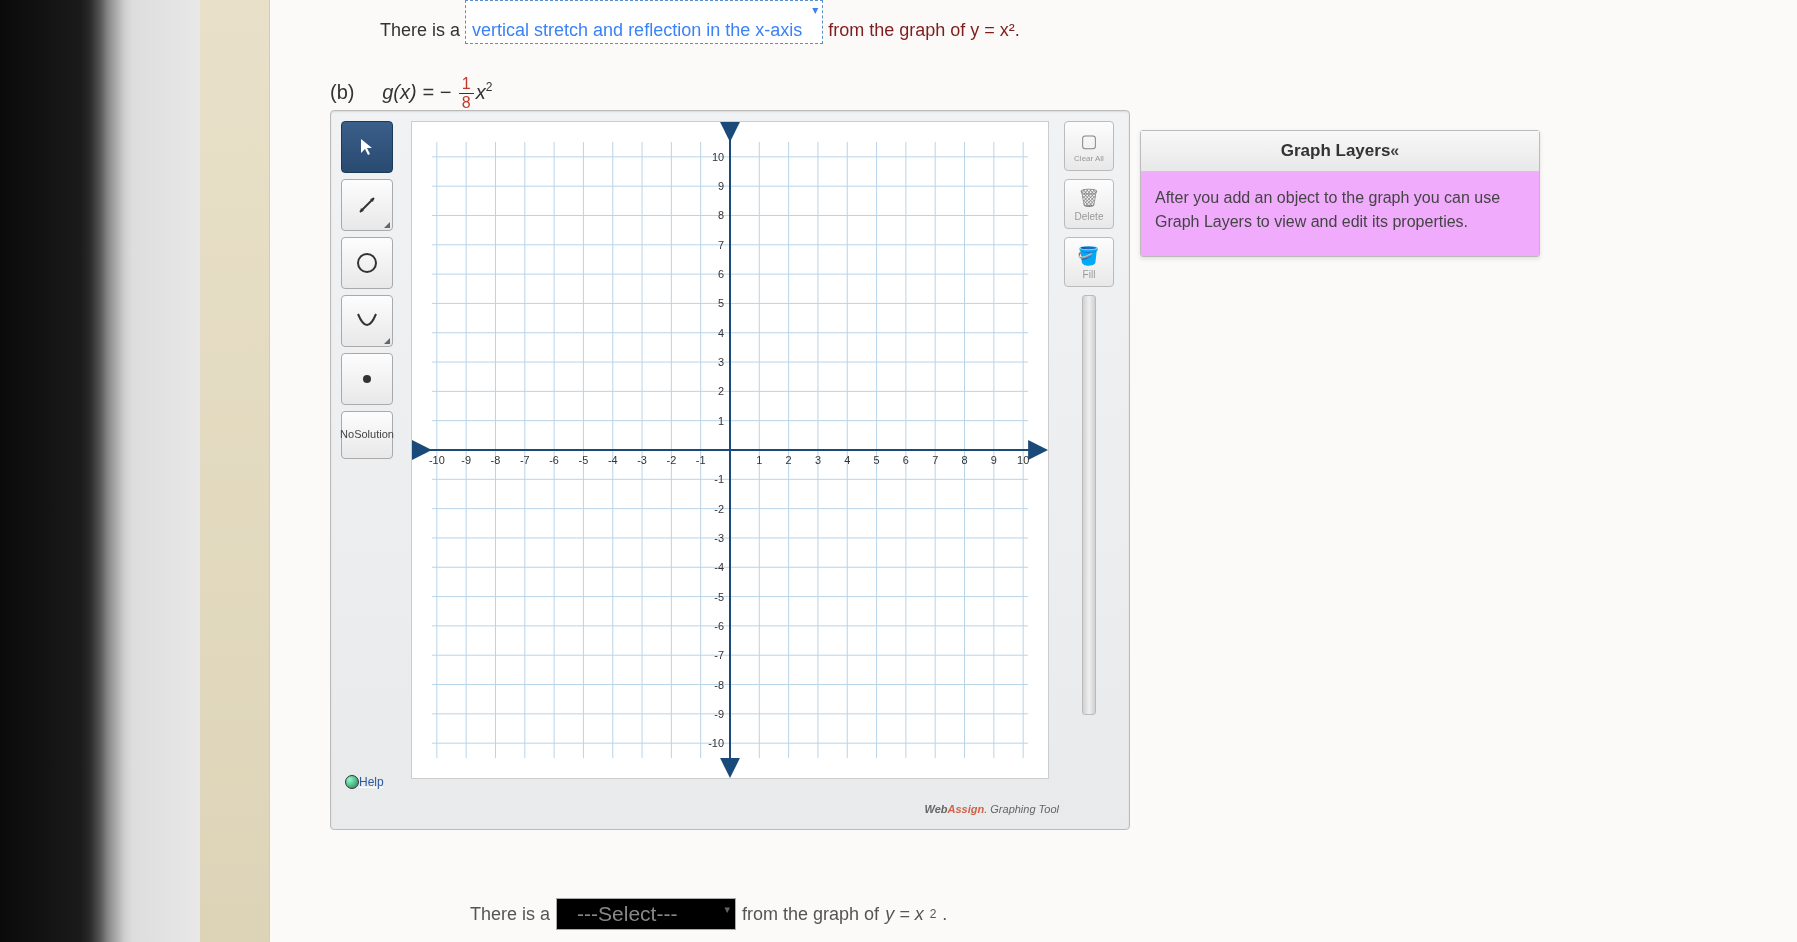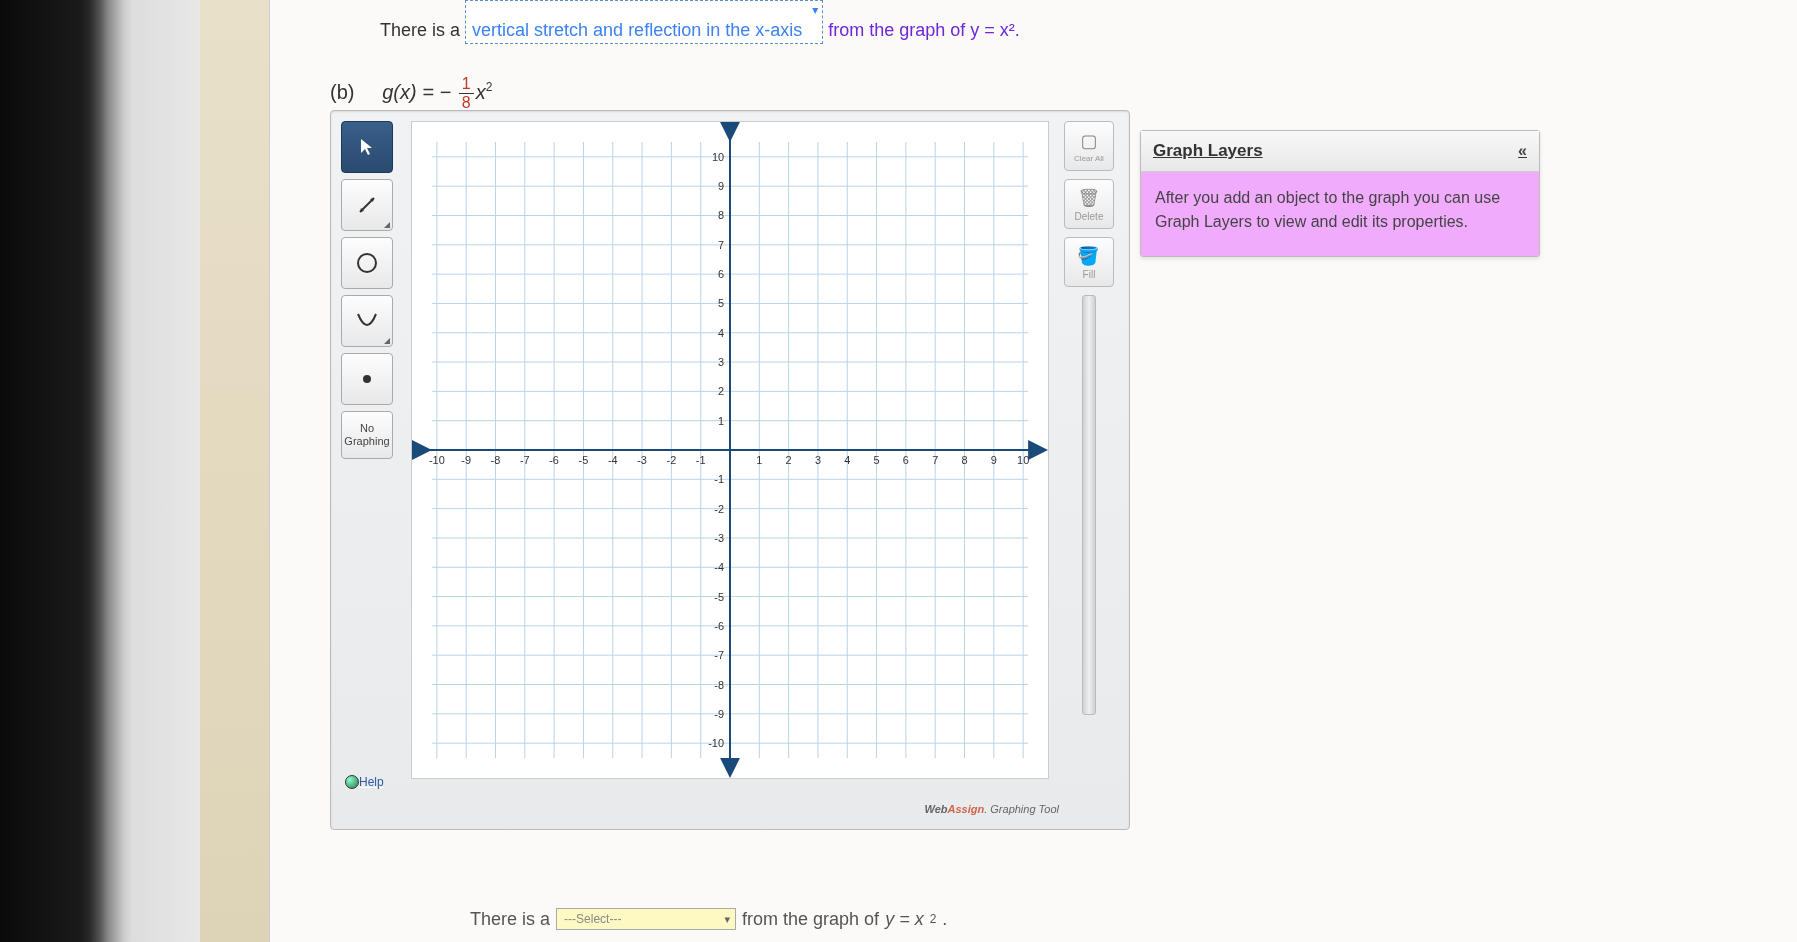--- a/index.html
+++ b/index.html
@@ -103,21 +103,21 @@
     cursor: pointer;
     position: relative;
     font-size: 18px;
     color: #444;
   }
   .tool-btn.active {
     background: linear-gradient(to bottom, #3a5f8a, #2a4a70);
     border: 1px solid #1a3a5a;
     color: #fff;
   }
-  .tool-btn.tall { height: 48px; font-size:11px; line-height:1.2; text-align:center; flex-direction:column; }
+  .tool-btn.tall { height: 48px; font-size:11px; line-height:1.2; text-align:center; flex-direction:row; }
   .tool-btn .corner {
     position: absolute;
     bottom: 2px; right: 2px;
     width: 0; height: 0;
     border-left: 6px solid transparent;
     border-bottom: 6px solid #666;
   }
   .help-link {
     position: absolute;
     bottom: 40px;
@@ -187,23 +187,22 @@
     box-shadow: 0 2px 4px rgba(0,0,0,0.1);
   }
   .layers-header {
     background: linear-gradient(to bottom,#f8f8f8,#e8e8e8);
     padding: 10px 12px;
     font-size: 17px;
     font-weight: bold;
     color: #333;
     border-bottom: 1px solid #ccc;
     display:flex;
-    justify-content:space-between;
+    justify-content:center;
     align-items:center;
-    text-decoration:underline;
   }
   .layers-body {
     padding: 14px 14px 22px 14px;
     font-size: 16px;
     color: #444;
     line-height: 1.5;
     background:#f0abfc;
   }
   .chev { font-size:16px; font-weight:bold; color:#444; }
   .bottom-ans {
@@ -211,43 +210,43 @@
     bottom: 12px;
     left: 200px;
     font-size: 18px;
     color: #555;
     display:flex;
     align-items:center;
     gap:6px;
   }
   .bottom-select {
     border:1px solid #aaa;
-    background:#fef9c3;
-    padding:3px 22px 3px 7px;
+    background:#000000;
+    padding:3px 22px 3px 20px;
     color:#888;
-    font-size:12px;
+    font-size:21px;
     position:relative;
     min-width:180px;
   }
   .bottom-select::after{
     content:"▾"; position:absolute; right:5px; top:4px; font-size:11px; color:#666;
   }
 </style>
 </head>
 <body>
 
 <div class="left-margin"></div>
 <div class="cream-strip"></div>
 
 <div class="content">
 
   <div class="top-line">
     <span>There is a</span>
     <span class="top-select">vertical stretch and reflection in the x-axis</span>
-    <span style="color:#6d28d9">from the graph of y = x².</span>
+    <span style="color:#7f1d1d">from the graph of y = x².</span>
   </div>
 
   <div class="question-label">
     <span>(b)</span>
     &nbsp;&nbsp;&nbsp;
     <i><span>g(x) = −</span></i>
     <span class="frac">
       <span class="num">1</span>
       <span class="den">8</span>
     </span><i><span>x</span></i><span class="sup">2</span>
@@ -279,21 +278,21 @@
           </svg>
         <div class="corner"></div>
       </div>
       <div class="tool-btn">
         <svg width="14" height="14" viewBox="0 0 14 14">
             <circle cx="7" cy="7" r="4" fill="#333"></circle>
           </svg>
       </div>
       <div class="tool-btn tall">
         <span>No</span>
-        <span>Graphing</span>
+        <span>Solution</span>
       </div>
     </div>
 
     <a class="help-link">
       <span class="globe"></span>
       <span style="color:#2a5aa0">Help</span>
     </a>
 
     <div class="graph-area">
       <svg class="graph-svg" viewBox="0 0 640 660">

